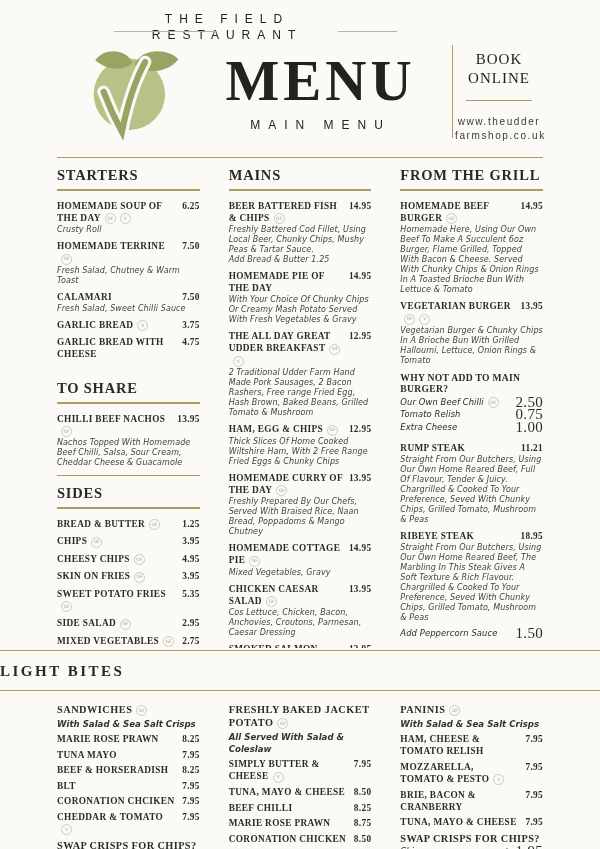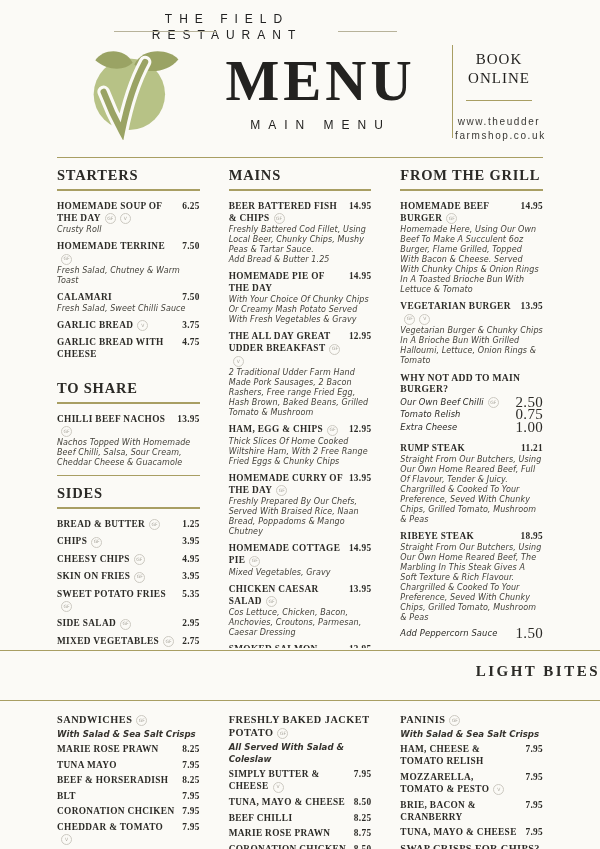--- a/index.html
+++ b/index.html
@@ -47,21 +47,21 @@
     font-family:"DejaVu Sans",sans-serif;font-style:normal;font-weight:400;
     font-size:4.5px;letter-spacing:0;color:#aba89f;margin-left:4px;vertical-align:1px;}
   .script-names .item{margin-bottom:1.5px;}
   .script-names .item-name{font-family:"DejaVu Sans","Liberation Sans",sans-serif;font-style:italic;
     font-weight:400;font-size:8.4px;letter-spacing:0.1px;line-height:11px;text-transform:none;}
   .script-names .item-price{font-weight:400;font-size:15px;line-height:11px;}
   .mini-head{font-size:9.6px;font-weight:700;letter-spacing:0.3px;margin:6px 0 3px;color:#2c2b27;}
   .spacer8{height:8px;}
   
   .band{border-top:1.1px solid #a89e63;border-bottom:1.1px solid #a89e63;
-    text-align:right;padding:11px 0 20px;margin-top:2px;}
+    text-align:left;padding:11px 0 10px;margin-top:2px;}
   .band-title{font-size:15px;font-weight:700;letter-spacing:2.5px;color:#2b2a26;}
   
   .bottom-cols{display:flex;gap:29px;padding:12px 57px 0;height:146px;overflow:hidden;}
   .lb-title{font-size:10.3px;font-weight:700;letter-spacing:0.5px;line-height:13px;margin-bottom:2px;}
   .lb-sub{font-family:"DejaVu Sans","Liberation Sans",sans-serif;font-style:italic;font-weight:700;
     font-size:8.6px;line-height:12px;color:#35332e;margin-bottom:3px;}
   .bottom-cols .item{margin-bottom:3.5px;}
   .swap-title{font-size:10.3px;font-weight:700;letter-spacing:0.4px;margin:5px 0 2px;}
 </style>
 </head>

